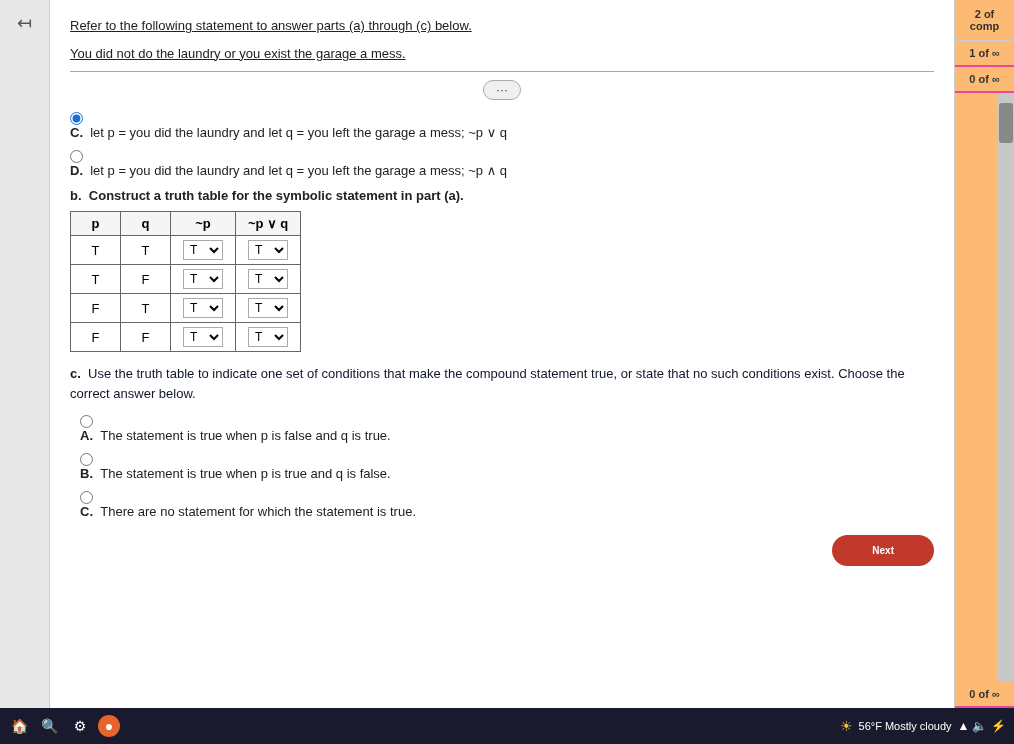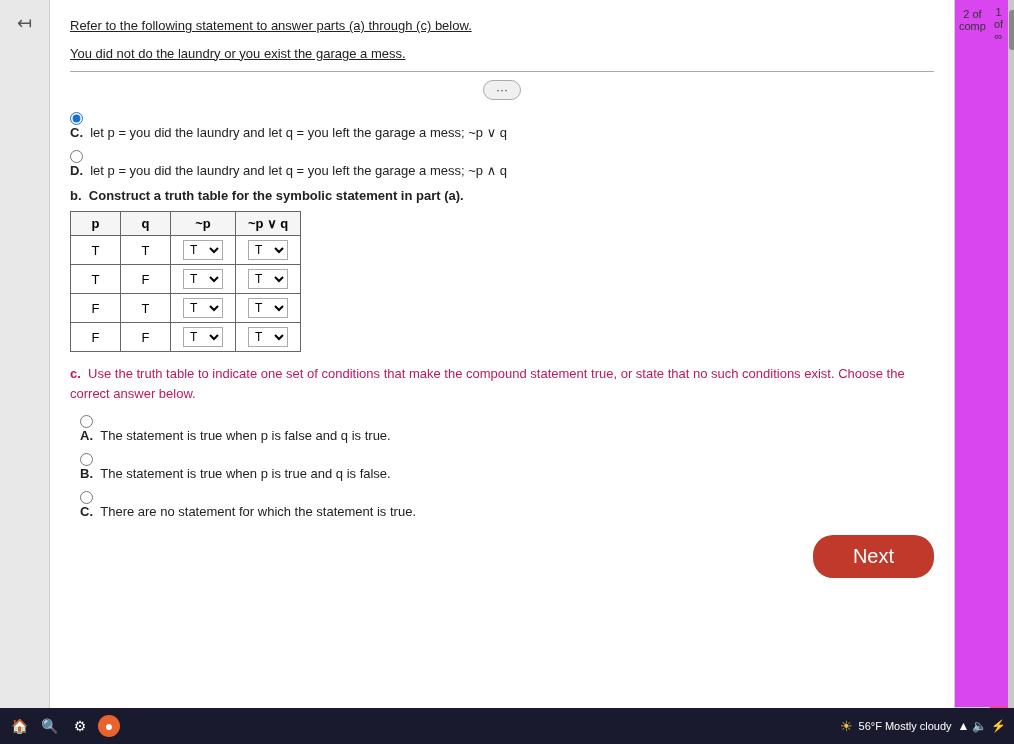--- a/index.html
+++ b/index.html
@@ -40,25 +40,26 @@
     .content-area {
       flex: 1;
       background: #ffffff;
       overflow-y: auto;
       padding: 16px 20px 10px 20px;
       position: relative;
     }
 
     .right-sidebar {
       width: 60px;
-      background: #d946ef;
-      display: flex;
-      flex-direction: row;
+      background: #fdba74;
+      display: flex;
+      flex-direction: column;
       border-left: 1px solid #ccc;
       flex-shrink: 0;
+      font-weight: bold;
     }
 
     .sidebar-info {
       padding: 8px 4px;
       font-size: 11px;
       color: #333;
       text-align: center;
       border-bottom: 1px solid #ccc;
     }
 
@@ -184,21 +185,21 @@
       border: 1px solid #aaa;
       background: #fff;
       padding: 1px 2px;
       font-size: 12px;
       cursor: pointer;
       min-width: 40px;
     }
 
     .part-c-text {
       font-size: 13px;
-      color: #be185d;
+      color: #0f172a;
       margin-bottom: 10px;
       line-height: 1.5;
     }
 
     .part-c-text strong {
       font-weight: bold;
     }
 
     .answer-options {
       margin-left: 10px;
@@ -210,22 +211,22 @@
       margin-top: 16px;
       padding-bottom: 10px;
     }
 
     .next-btn {
       background: #c0392b;
       color: white;
       border: none;
       border-radius: 20px;
       padding: 10px 40px;
-      font-size: 20px;
-      font-weight: normal;
+      font-size: 10px;
+      font-weight: bold;
       cursor: pointer;
       margin-left: 36px;
     }
 
     .taskbar {
       height: 36px;
       background: #1a1a2e;
       display: flex;
       align-items: center;
       padding: 0 8px;

